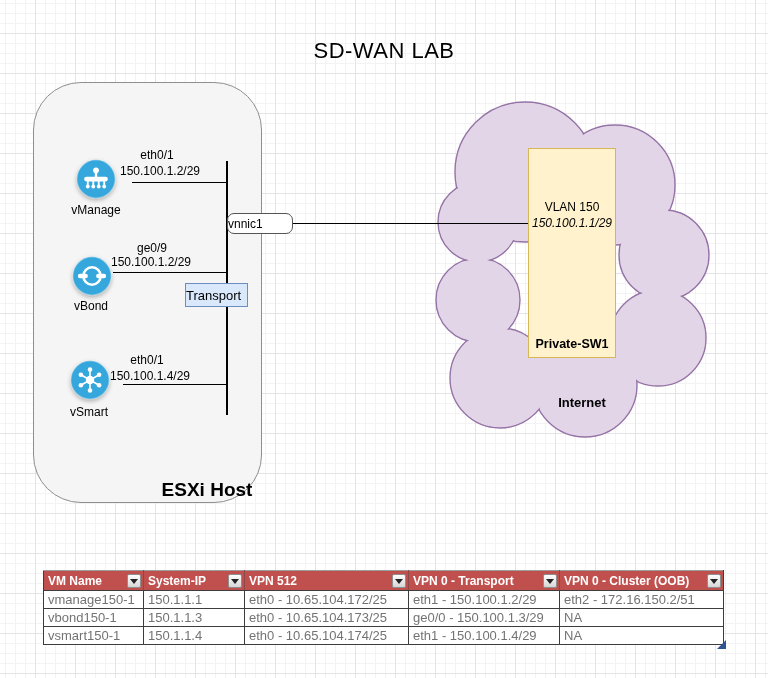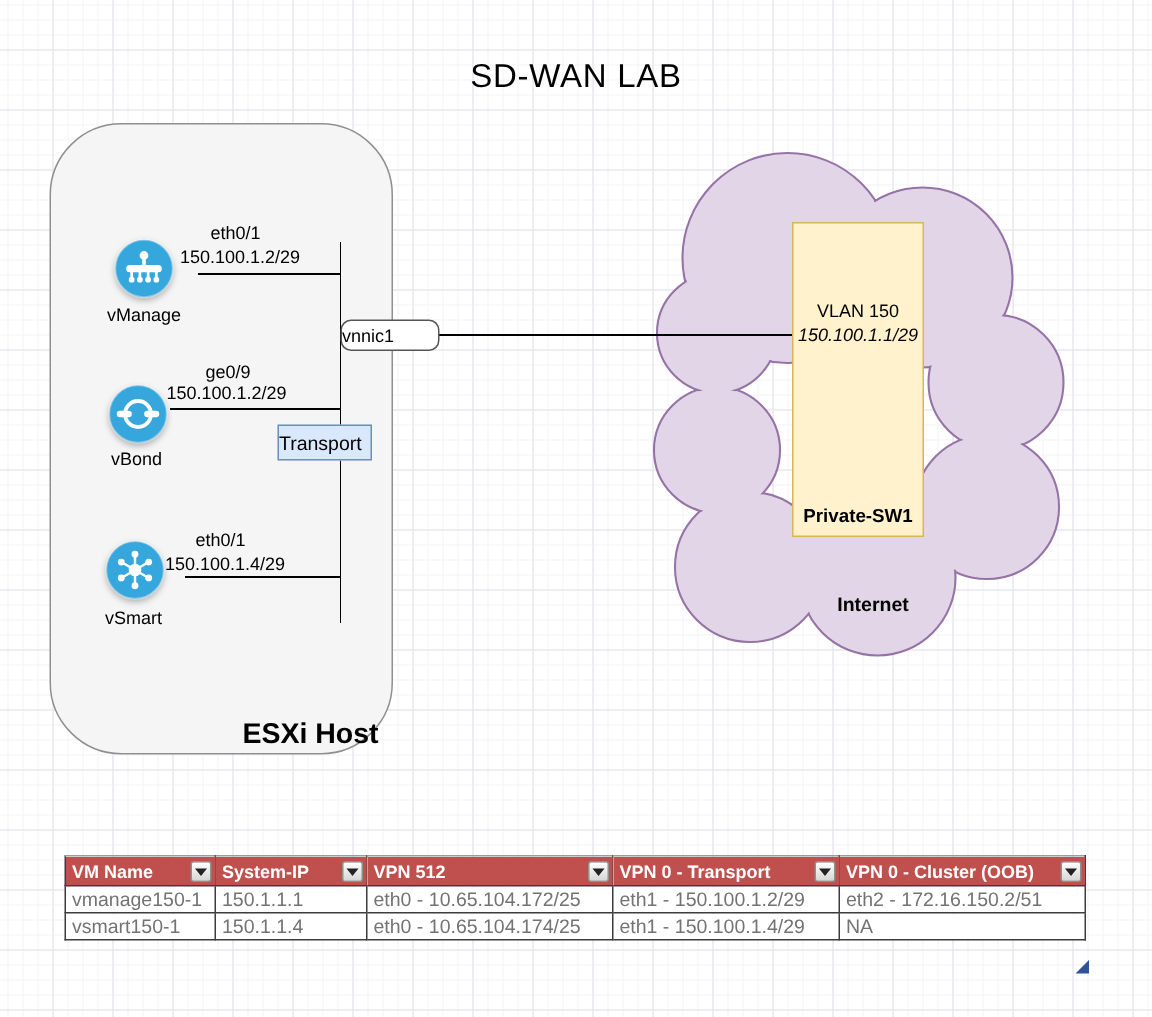--- a/index.html
+++ b/index.html
@@ -245,20 +245,27 @@
     </thead>
     <tbody>
       <tr>
         <td>vmanage150-1</td>
         <td>150.1.1.1</td>
         <td>eth0 - 10.65.104.172/25</td>
         <td>eth1 - 150.100.1.2/29</td>
         <td>eth2 - 172.16.150.2/51</td>
       </tr>
       <tr>
+        <td>vbond150-1</td>
+        <td>150.1.1.3</td>
+        <td>eth0 - 10.65.104.173/25</td>
+        <td>ge0/0 - 150.100.1.3/29</td>
+        <td>NA</td>
+      </tr>
+      <tr>
         <td>vsmart150-1</td>
         <td>150.1.1.4</td>
         <td>eth0 - 10.65.104.174/25</td>
         <td>eth1 - 150.100.1.4/29</td>
         <td>NA</td>
       </tr>
     </tbody>
   </table>
 
   <div id="resize-handle" class="abs"></div>

